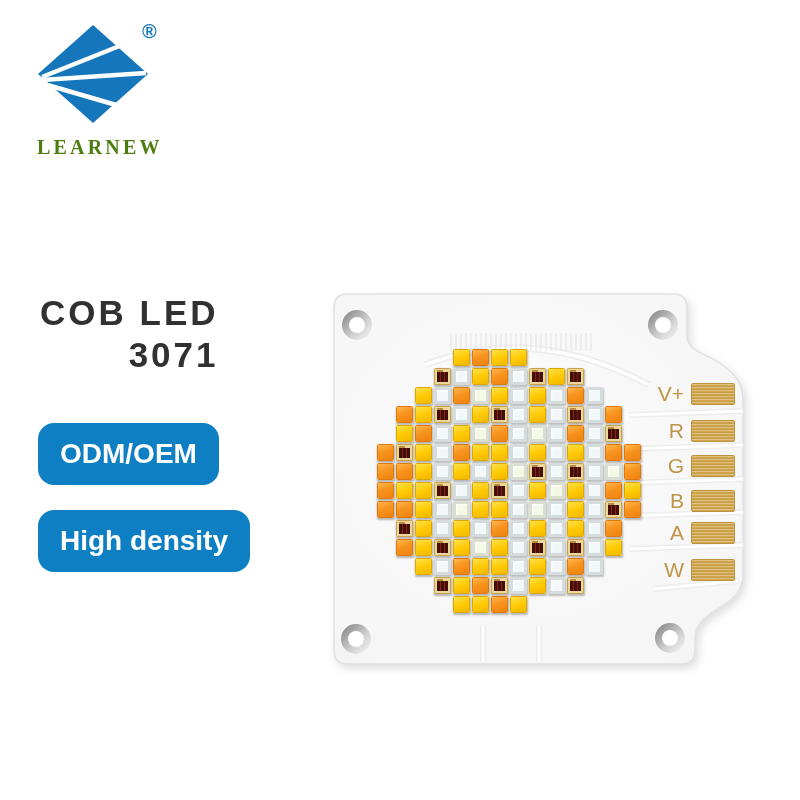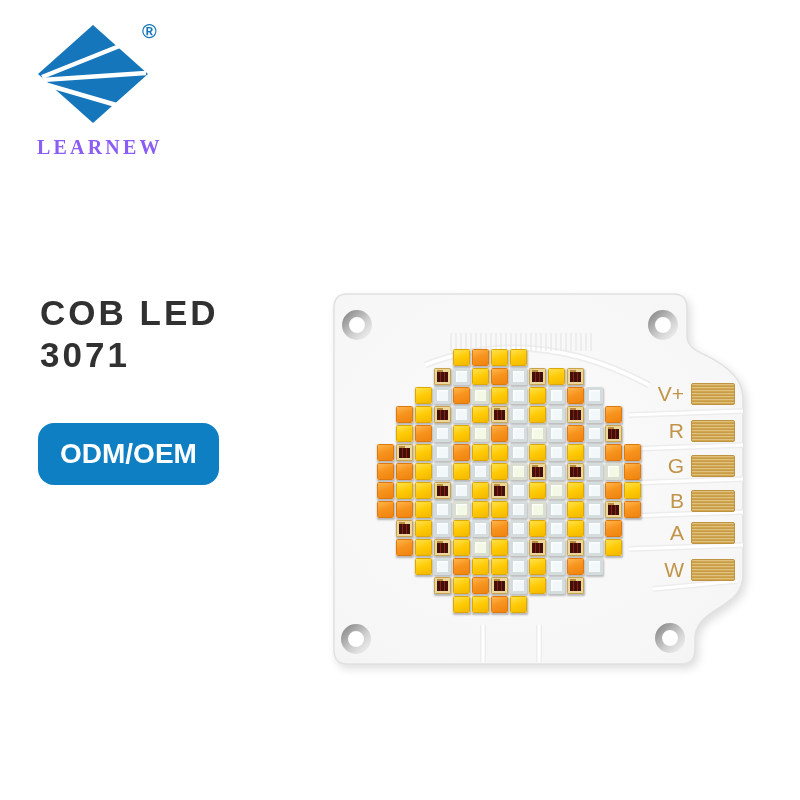--- a/index.html
+++ b/index.html
@@ -8,21 +8,21 @@
     background:#ffffff;font-family:"Liberation Sans",sans-serif;
   }
   
   .logo{position:absolute;left:35px;top:22px;width:150px;height:140px;}
   .logo svg{position:absolute;left:2px;top:2px;display:block;}
   .rmark{position:absolute;left:107px;top:-2px;font-size:20px;font-weight:bold;}
   .brand{position:absolute;left:2px;top:114px;font-family:"Liberation Serif",serif;
     font-weight:bold;font-size:20px;letter-spacing:3.2px;}
   
   .headline{position:absolute;left:40px;top:292px;font-size:35px;font-weight:bold;
-    letter-spacing:3px;line-height:42px;color:#313131;}
+    letter-spacing:3px;line-height:42px;color:#313131;text-align:right;}
   
   .badges{position:absolute;left:38px;top:423px;}
   .badge{display:table;height:62px;line-height:62px;padding:0 22px;margin-bottom:25px;
     border-radius:16px;background:#0e7fc3;color:#fff;font-size:28px;font-weight:bold;}
   
   .pcb{position:absolute;left:333px;top:293px;width:412px;height:375px;}
   .board{position:absolute;left:0;top:0;width:412px;height:375px;}
   .board-svg{position:absolute;left:0;top:0;filter:drop-shadow(3px 4px 4px rgba(0,0,0,.13));}
   .chips{position:absolute;left:0;top:0;width:100%;height:100%;}
   .chip{position:absolute;width:17px;height:17px;box-sizing:border-box;border-radius:1.5px;
@@ -51,30 +51,31 @@
 <body>
 
 <div class="logo">
   <svg width="113" height="100" viewBox="0 0 113 100">
     <polygon class="diamond-shape" points="56,1 111,50 56,99 1,50" fill="#1576bb"></polygon>
     <line x1="5" y1="53" x2="90" y2="19" stroke="#ffffff" stroke-width="4.5"></line>
     <line x1="5" y1="56" x2="109" y2="49" stroke="#ffffff" stroke-width="4.5"></line>
     <line x1="7" y1="60" x2="86" y2="83" stroke="#ffffff" stroke-width="4.5"></line>
   </svg>
   <span class="rmark" style="color: rgb(21, 118, 187);">®</span>
-  <div class="brand" style="color: #8b5cf6;">LEARNEW</div>
+  <div class="brand" style="color: #4d7c0f;">LEARNEW</div>
 </div>
 
 <div class="headline" style="color: rgb(49, 49, 49);">
   <div>COB LED</div>
   <div>3071</div>
 </div>
 
 <div class="badges">
   <div class="badge" style="background: rgb(14, 127, 195);">ODM/OEM</div>
+  <div class="badge" style="background: rgb(14, 127, 195);">High density</div>
 </div>
 
 <div class="pcb">
   <div class="board" id="board-main">
     <svg class="board-svg" width="412" height="375" viewBox="0 0 412 375">
       <defs>
         <radialGradient id="boardFill" cx="45%" cy="45%" r="80%">
           <stop offset="0%" stop-color="#fbfbfb"></stop>
           <stop offset="78%" stop-color="#f6f6f6"></stop>
           <stop offset="100%" stop-color="#f0f0f0"></stop>

